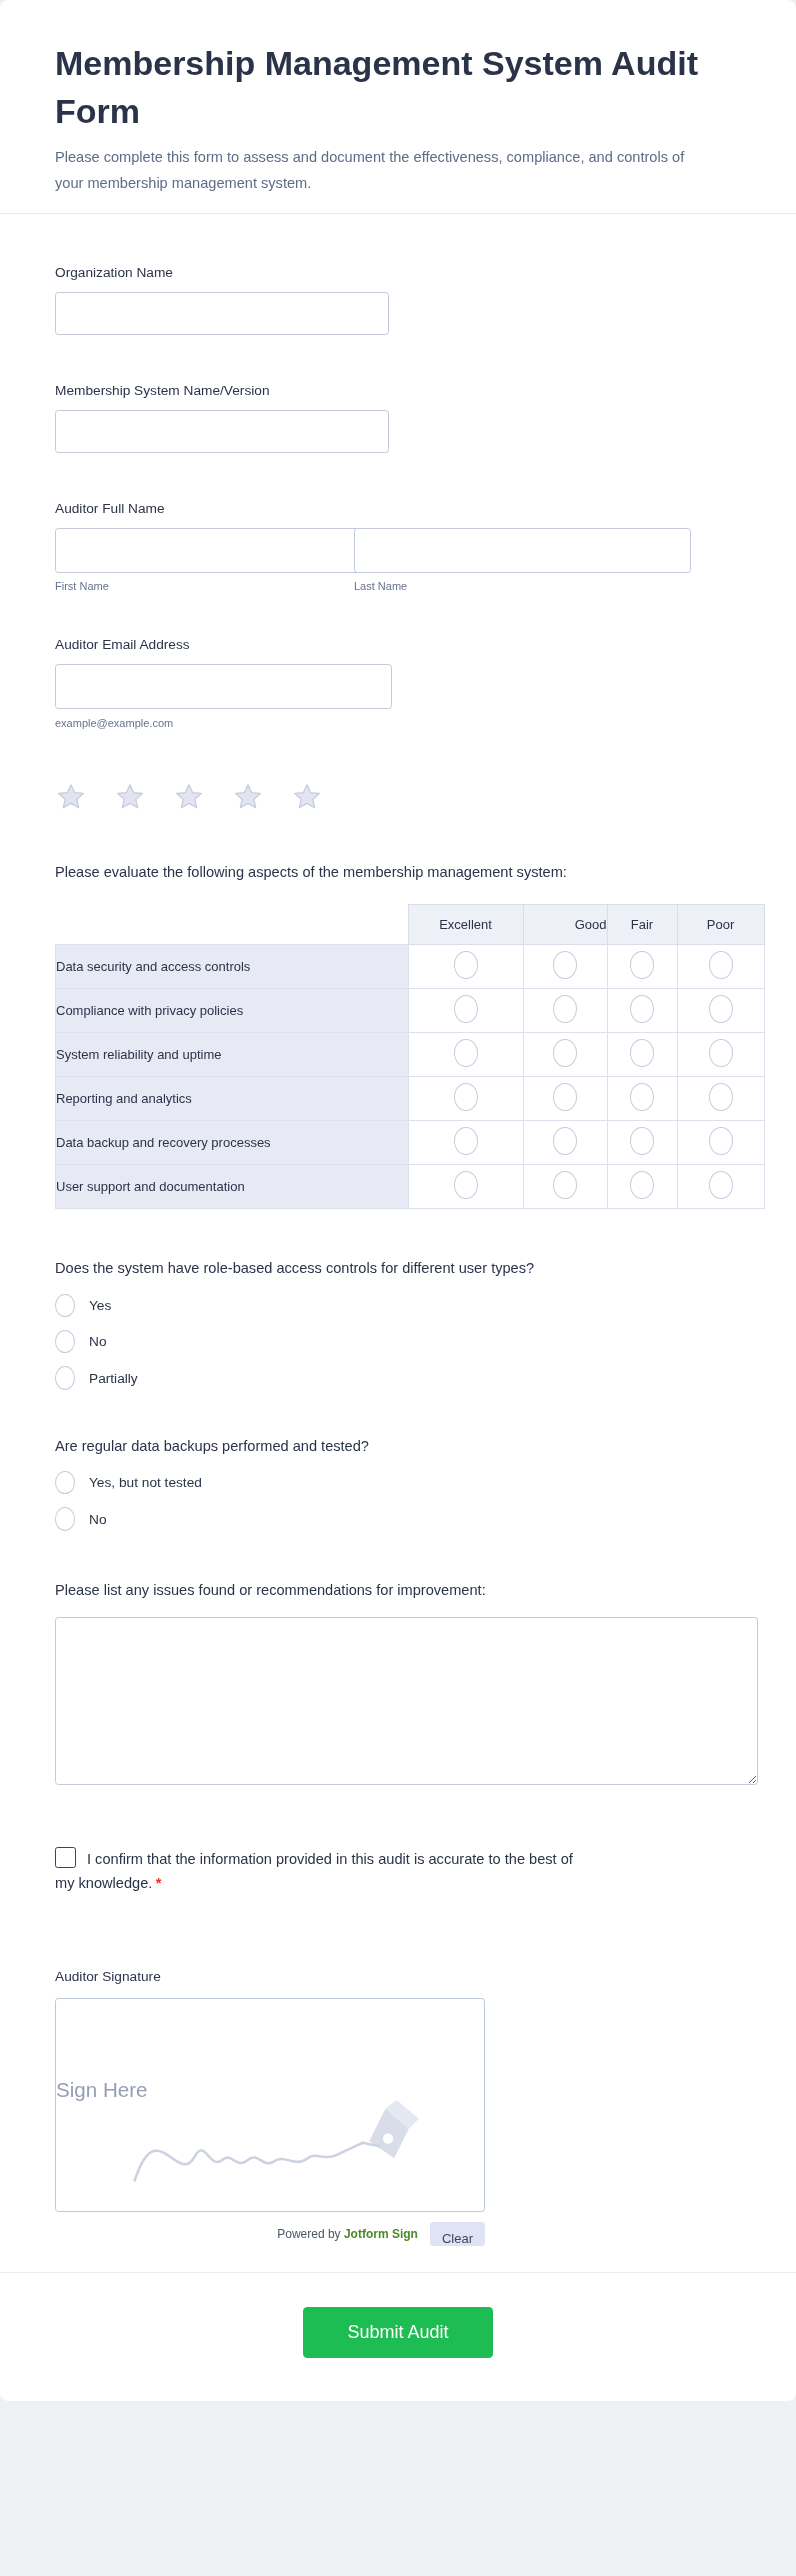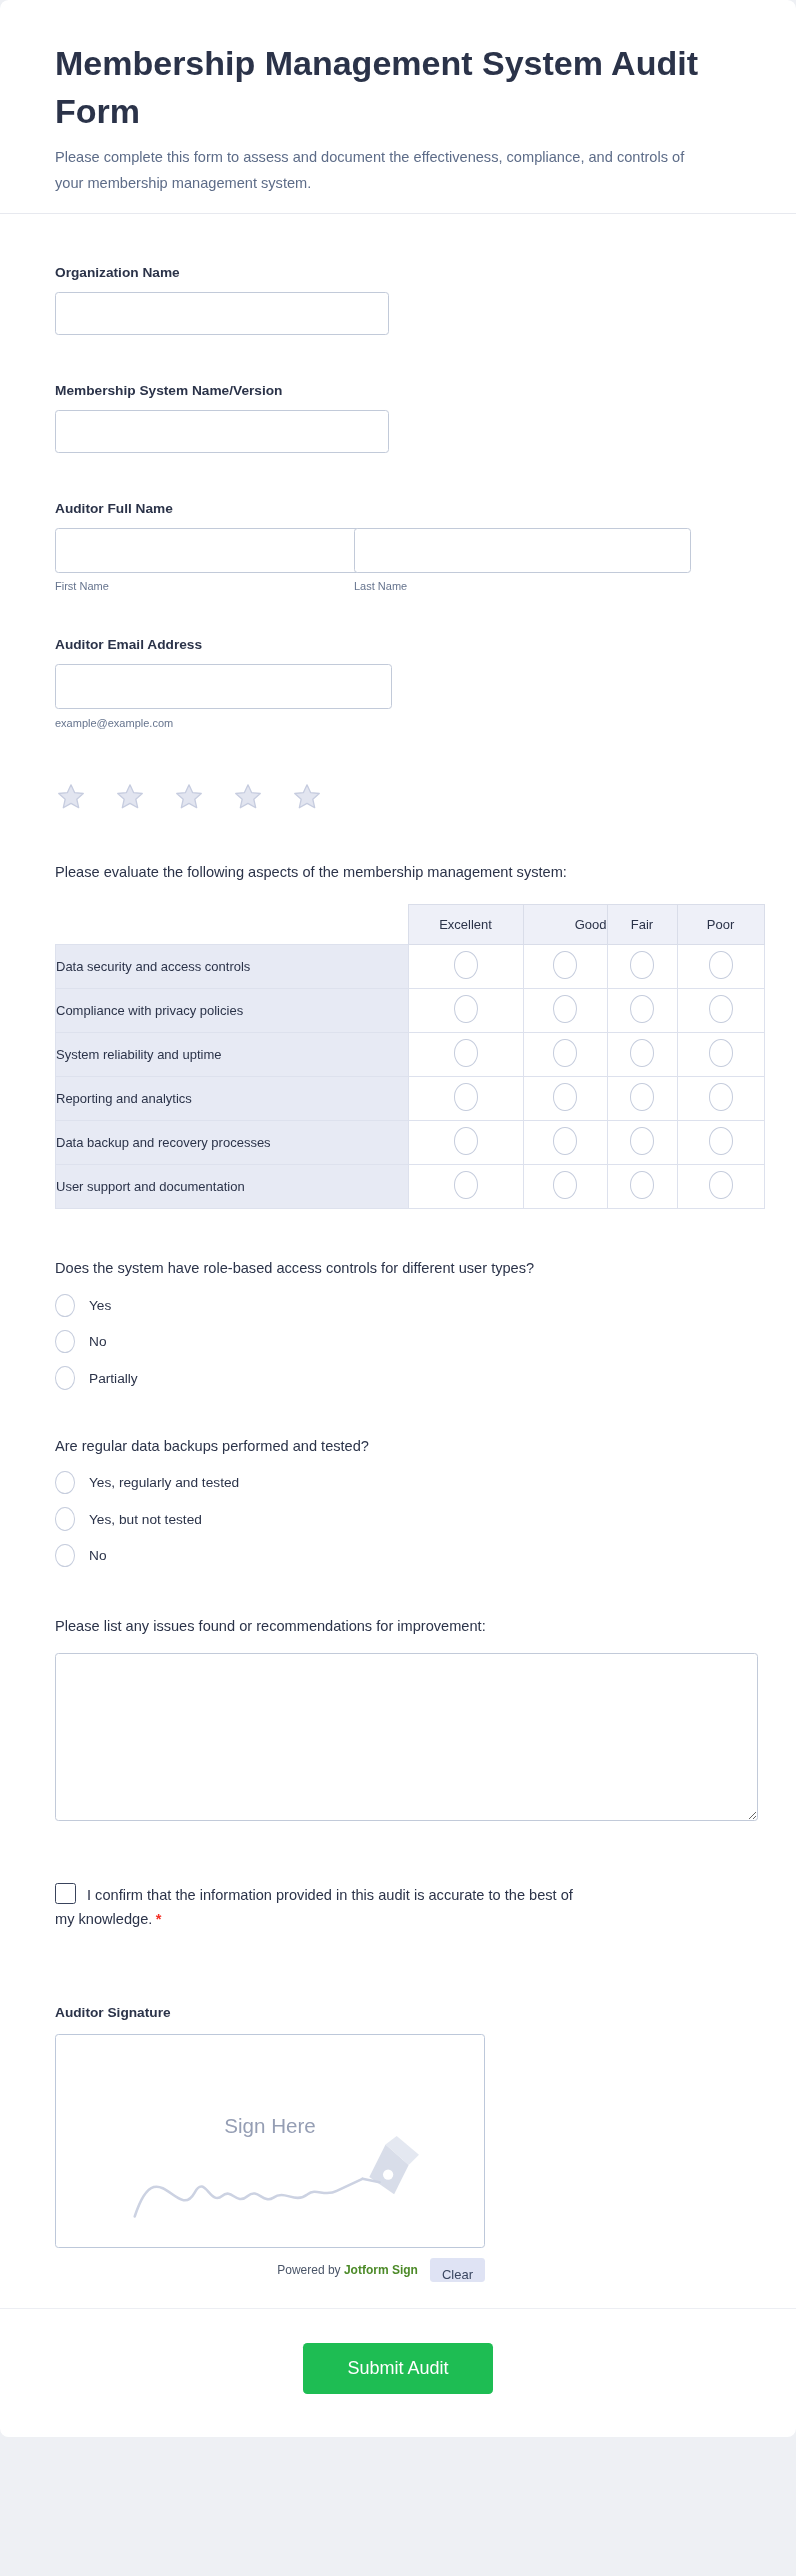--- a/index.html
+++ b/index.html
@@ -4,21 +4,21 @@
 <style>
   html,body{margin:0;padding:0;background:#eef0f4;font-family:"Liberation Sans","DejaVu Sans",sans-serif;}
   .page{width:796px;margin:0 auto;background:#eef0f4;}
   .card{width:796px;background:#ffffff;border-radius:8.6px;overflow:hidden;box-sizing:border-box;}
   
   .form-header{padding:39px 55px 16px 55px;border-bottom:0.9px solid #e7e9ef;}
   .form-title{font-size:34px;line-height:1.42;font-weight:700;color:#2b3349;margin:0;}
   .form-subtitle{font-size:14.6px;line-height:1.8;color:#5d6c88;margin:8.6px 0 0 0;max-width:651px;}
   
   .form-body{padding:0 39px 0 55px;}
-  .q-label{font-size:13.7px;font-weight:700;color:#2b3349;}
+  .q-label{font-size:13.7px;font-weight:400;color:#2b3349;}
   .q-question{font-size:14.6px;font-weight:500;color:#2b3349;line-height:1.55;}
   .sublabel{font-size:11px;color:#66748e;margin-top:7.7px;}
   .text-input{box-sizing:border-box;width:334px;height:43px;border:0.9px solid #c2cad9;border-radius:3.4px;background:#fff;font-size:13.7px;color:#2b3349;padding:0 12px;outline:none;}
   .block{margin-top:48px;}
   .label-gap{margin-bottom:12px;}
   
   .name-row{display:flex;gap:29px;}
   .name-col{width:270px;}
   .name-col .text-input{width:337px;height:45px;}
   
@@ -45,21 +45,21 @@
   .opt-text{font-size:13.7px;color:#2b3349;}
   
   .issues-area{box-sizing:border-box;display:block;width:703px;height:168px;margin-top:15.4px;border:0.9px solid #c2cad9;border-radius:3.4px;resize:vertical;font-family:"Liberation Sans",sans-serif;font-size:13.7px;color:#2b3349;padding:8.6px 12px;outline:none;}
   
   .confirm-block{margin-top:62px;max-width:531px;font-size:14.6px;line-height:1.65;color:#2b3349;}
   .confirm-box{display:inline-block;vertical-align:-4.3px;width:19px;height:19px;border:1.7px solid #39435c;border-radius:2.6px;background:#fff;margin-right:11px;cursor:pointer;}
   .req-star{color:#f42f25;font-weight:700;margin-left:3.4px;}
   
   .sig-block{margin-top:74px;}
   .sig-pad{position:relative;box-sizing:border-box;width:430px;height:214px;border:0.9px solid #bdc8da;border-radius:3.4px;margin-top:13.7px;background:#fff;cursor:crosshair;}
-  .sig-hint{position:absolute;top:79px;left:0;width:100%;text-align:center;font-size:20.6px;color:#959eb4;pointer-events:none;}
+  .sig-hint{position:absolute;top:79px;left:0;width:100%;text-align:left;font-size:20.6px;color:#959eb4;pointer-events:none;}
   .sig-art{position:absolute;inset:0;pointer-events:none;}
   .sig-footer{width:430px;display:flex;justify-content:flex-end;align-items:center;gap:12px;margin-top:10.3px;}
   .powered{font-size:12px;color:#4a5568;}
   .powered b{color:#4c8a28;}
   .clear-btn{background:#dfe3f4;color:#3a4660;border:none;border-radius:3.4px;font-size:13px;font-family:"Liberation Sans",sans-serif;padding:9px 12px;height:24px;cursor:pointer;}
   
   .submit-section{margin-top:26px;border-top:0.9px solid #eceef3;padding:34px 0 43px 0;text-align:center;}
   .submit-btn{display:inline-block;background:#1ebd53;color:#ffffff;border:none;border-radius:4.3px;width:190px;height:51px;font-size:18px;font-weight:500;font-family:"Liberation Sans",sans-serif;cursor:pointer;}
 </style>
 </head>
@@ -197,24 +197,20 @@
           <div class="opt-row">
             <span class="o-radio"></span>
             <span class="opt-text">Partially</span>
           </div>
         </div>
       </div>
 
       <div class="block" style="margin-top:45px;">
         <div class="q-question">Are regular data backups performed and tested?</div>
         <div class="opt-list">
-          <div class="opt-row">
-            <span class="o-radio"></span>
-            <span class="opt-text">Yes, regularly and tested</span>
-          </div>
           <div class="opt-row">
             <span class="o-radio"></span>
             <span class="opt-text">Yes, but not tested</span>
           </div>
           <div class="opt-row">
             <span class="o-radio"></span>
             <span class="opt-text">No</span>
           </div>
         </div>
       </div>

